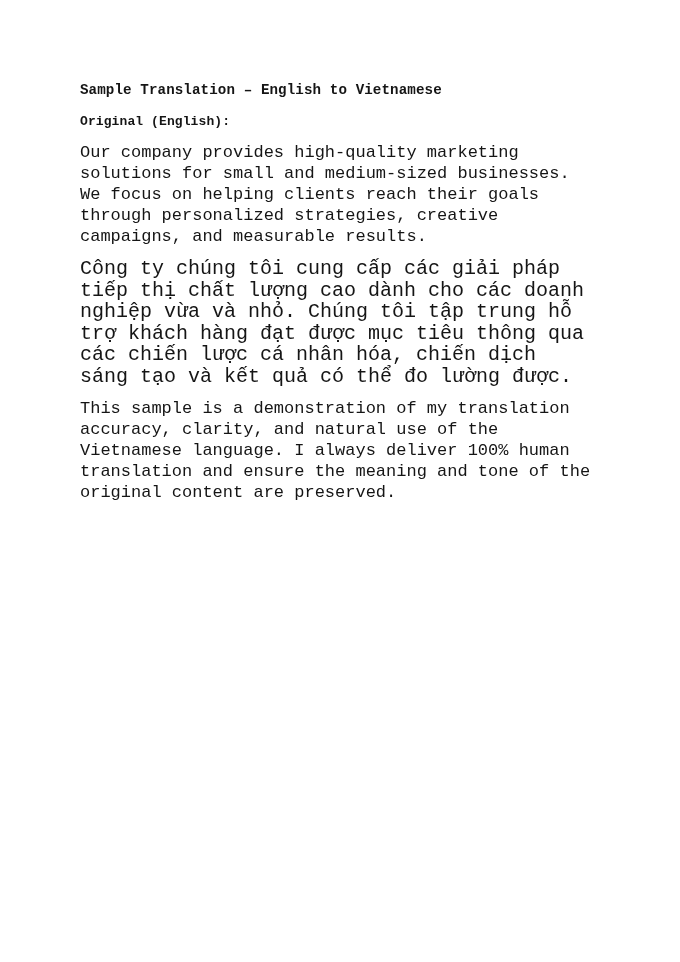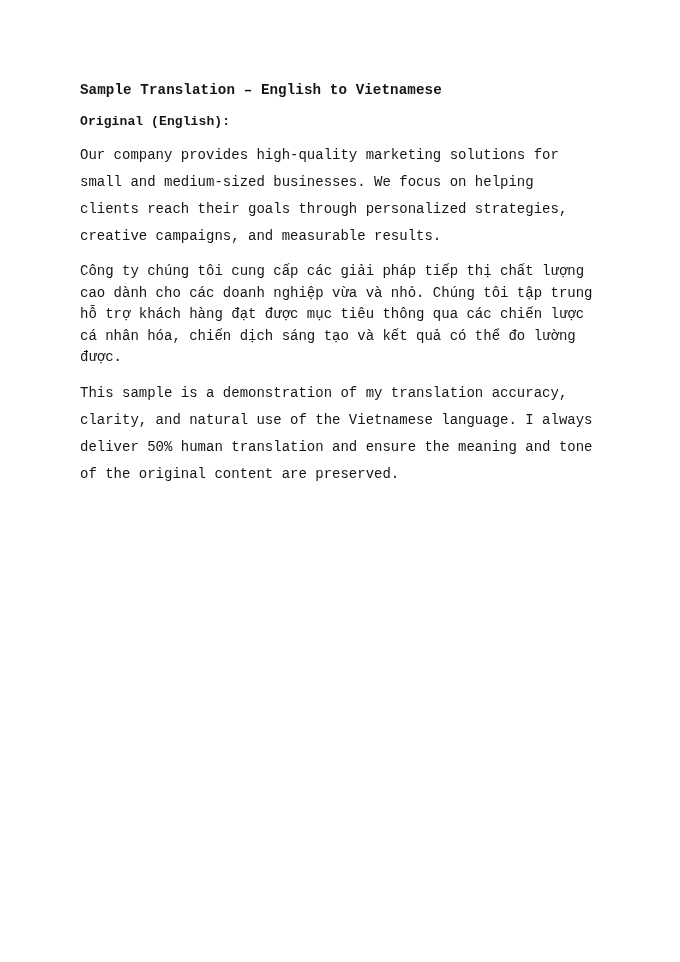--- a/index.html
+++ b/index.html
@@ -43,45 +43,45 @@
 
   .doc-title {
     font-size: 14.2px;
     line-height: 21px;
     font-weight: bold;
     letter-spacing: 0.1px;
     margin-bottom: 10px;
   }
 
   .paragraph {
-    font-size: 14px;
-    line-height: 27px;
+    font-size: 17px;
+    line-height: 21px;
     font-weight: normal;
     margin-bottom: 11px;
   }
 
   .paragraph.vietnamese {
-    font-size: 14px;
+    font-size: 20px;
     line-height: 21.5px;
   }
 </style>
 </head>
 <body>
 
 <div class="page">
 
   <div class="doc-body">
 
     <p class="block doc-title">Sample Translation – English to Vietnamese</p>
 
     <p class="block heading">Original (English):</p>
 
     <p class="block paragraph">Our company provides high-quality marketing solutions for small and medium-sized businesses. We focus on helping clients reach their goals through personalized strategies, creative campaigns, and measurable results.</p>
 
 
     <p class="block paragraph vietnamese">Công ty chúng tôi cung cấp các giải pháp tiếp thị chất lượng cao dành cho các doanh nghiệp vừa và nhỏ. Chúng tôi tập trung hỗ trợ khách hàng đạt được mục tiêu thông qua các chiến lược cá nhân hóa, chiến dịch sáng tạo và kết quả có thể đo lường được.</p>
 
 
-    <p class="block paragraph">This sample is a demonstration of my translation accuracy, clarity, and natural use of the Vietnamese language. I always deliver 50% human translation and ensure the meaning and tone of the original content are preserved.</p>
+    <p class="block paragraph">This sample is a demonstration of my translation accuracy, clarity, and natural use of the Vietnamese language. I always deliver 100% human translation and ensure the meaning and tone of the original content are preserved.</p>
 
   </div>
 
 </div>
 
 </body></html>

